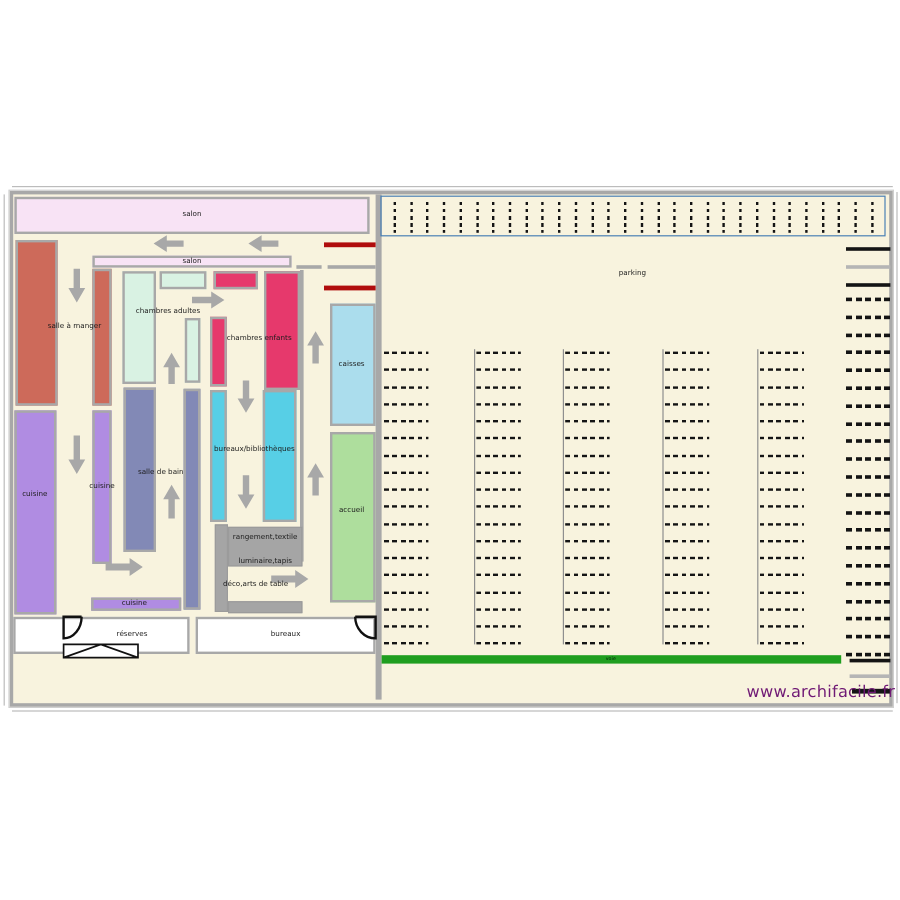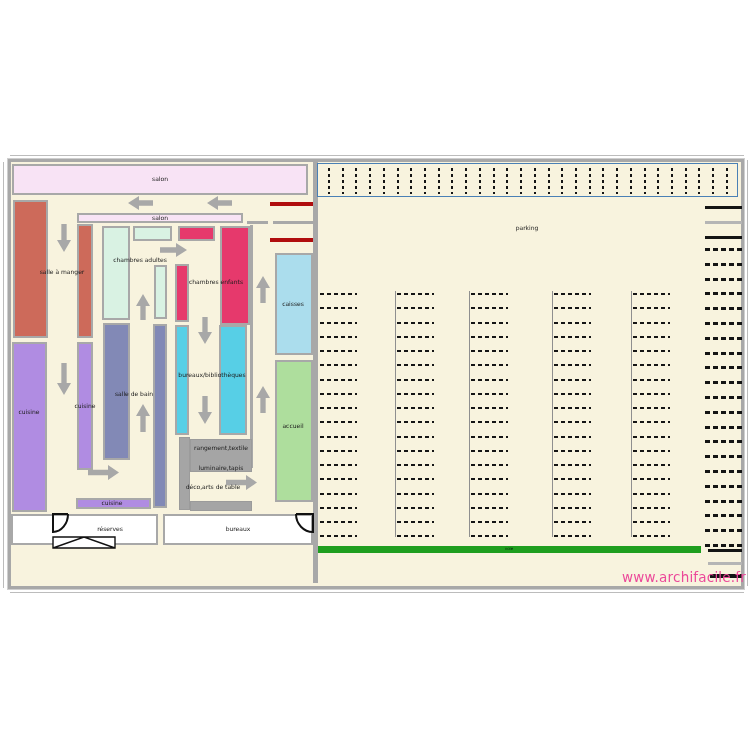--- a/index.html
+++ b/index.html
@@ -12,21 +12,21 @@
        transform:translate(-50%,-50%);z-index:30;letter-spacing:0px;}
   .dim{position:absolute;background:#bcbcbc;}
   .vdash{position:absolute;width:2px;
          background:repeating-linear-gradient(to bottom,#141414 0 3px,transparent 3px 6px);}
   .hdash{position:absolute;height:2px;
          background:repeating-linear-gradient(to right,#141414 0 4px,transparent 4px 7px);}
   .hdash.bold{height:3px;
          background:repeating-linear-gradient(to right,#141414 0 5px,transparent 5px 8px);}
   .vline{position:absolute;width:1px;background:#8f8f8f;}
   .bar{position:absolute;}
-  #watermark{position:absolute;right:4px;top:569px;font-size:13.5px;color:#ec4899;
+  #watermark{position:absolute;right:4px;top:569px;font-size:13.5px;color:#701a75;
              z-index:60;letter-spacing:0.2px;}
   #road-label{position:absolute;font-size:4px;line-height:4px;color:#04230a;z-index:41;
               transform:translate(-50%,-50%);}
   svg{position:absolute;overflow:visible;}
 </style>
 </head>
 <body>
 
 <div id="canvas">
   <div id="watermark">www.archifacile.fr</div>

